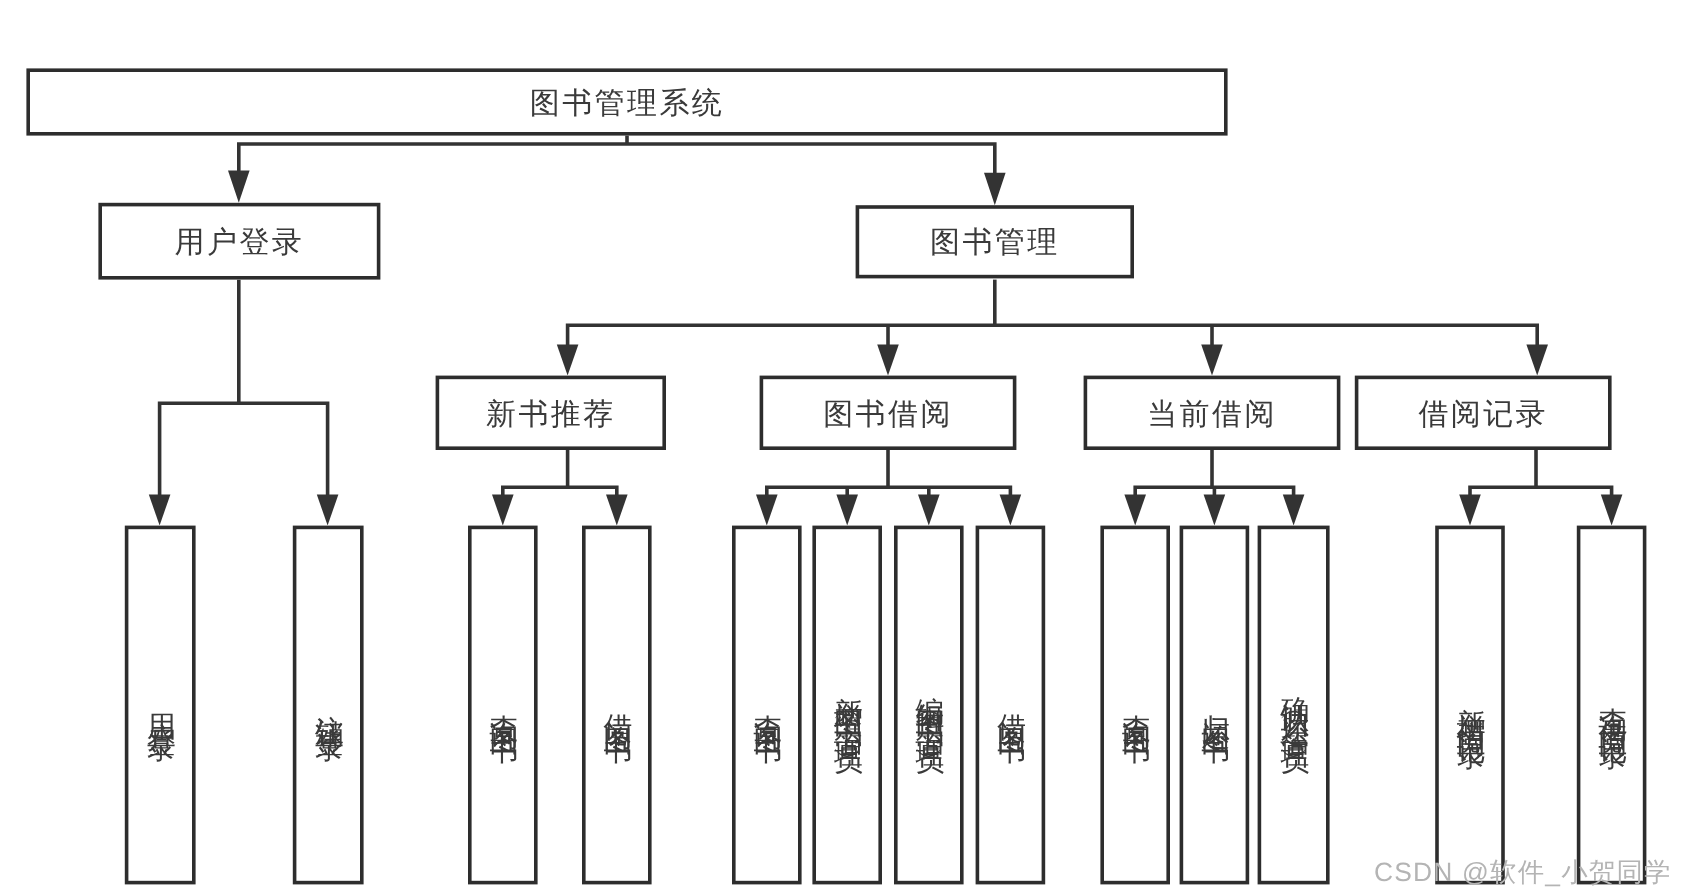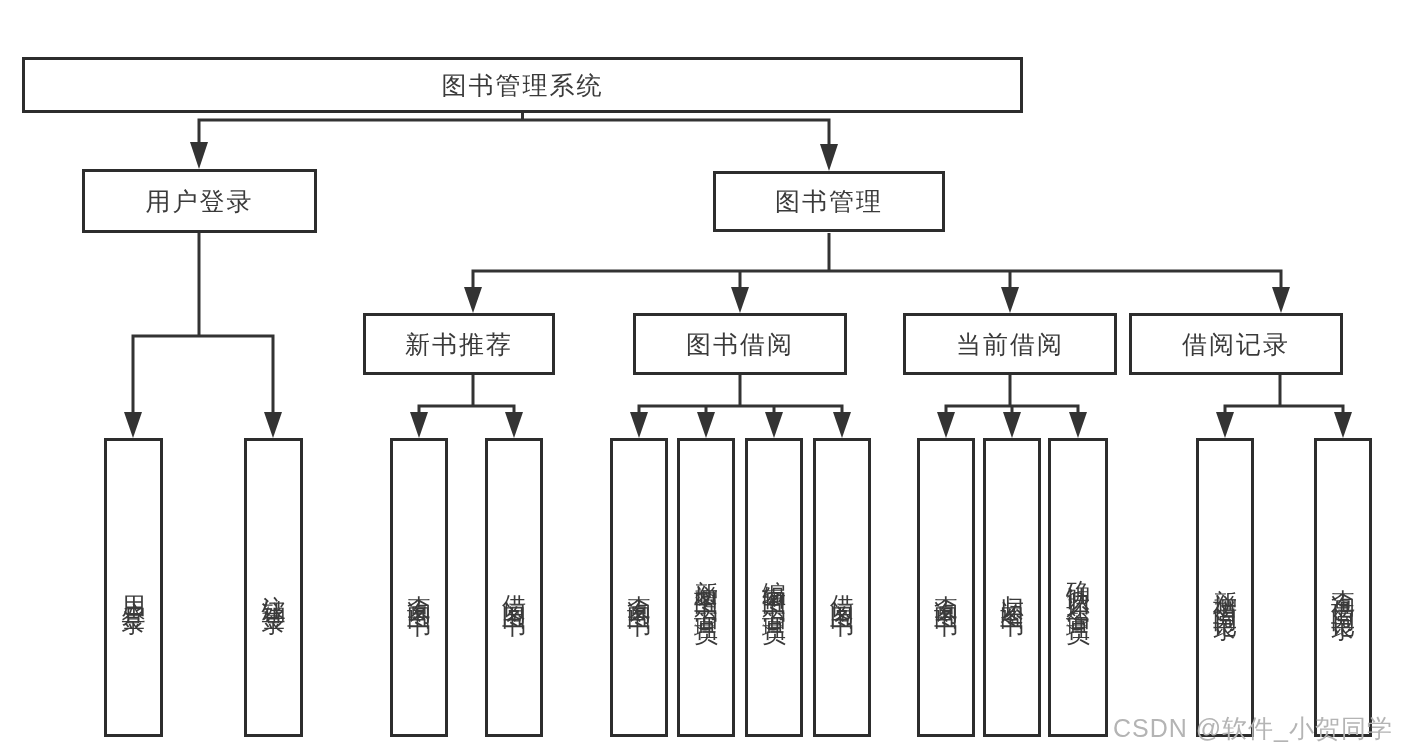--- a/index.html
+++ b/index.html
@@ -46,21 +46,21 @@
     text-orientation: mixed;
     font-size: 24px;
     letter-spacing: 6px;
     line-height: 1;
     white-space: nowrap;
   }
   .watermark {
     position: absolute;
     top: 712px;
     right: 12px;
-    font-size: 25px;
+    font-size: 22px;
     letter-spacing: 1px;
     color: var(--watermark, #b4b4b4);
     z-index: 3;
     white-space: nowrap;
   }
 </style>
 </head>
 <body>
 
 <div class="canvas">

